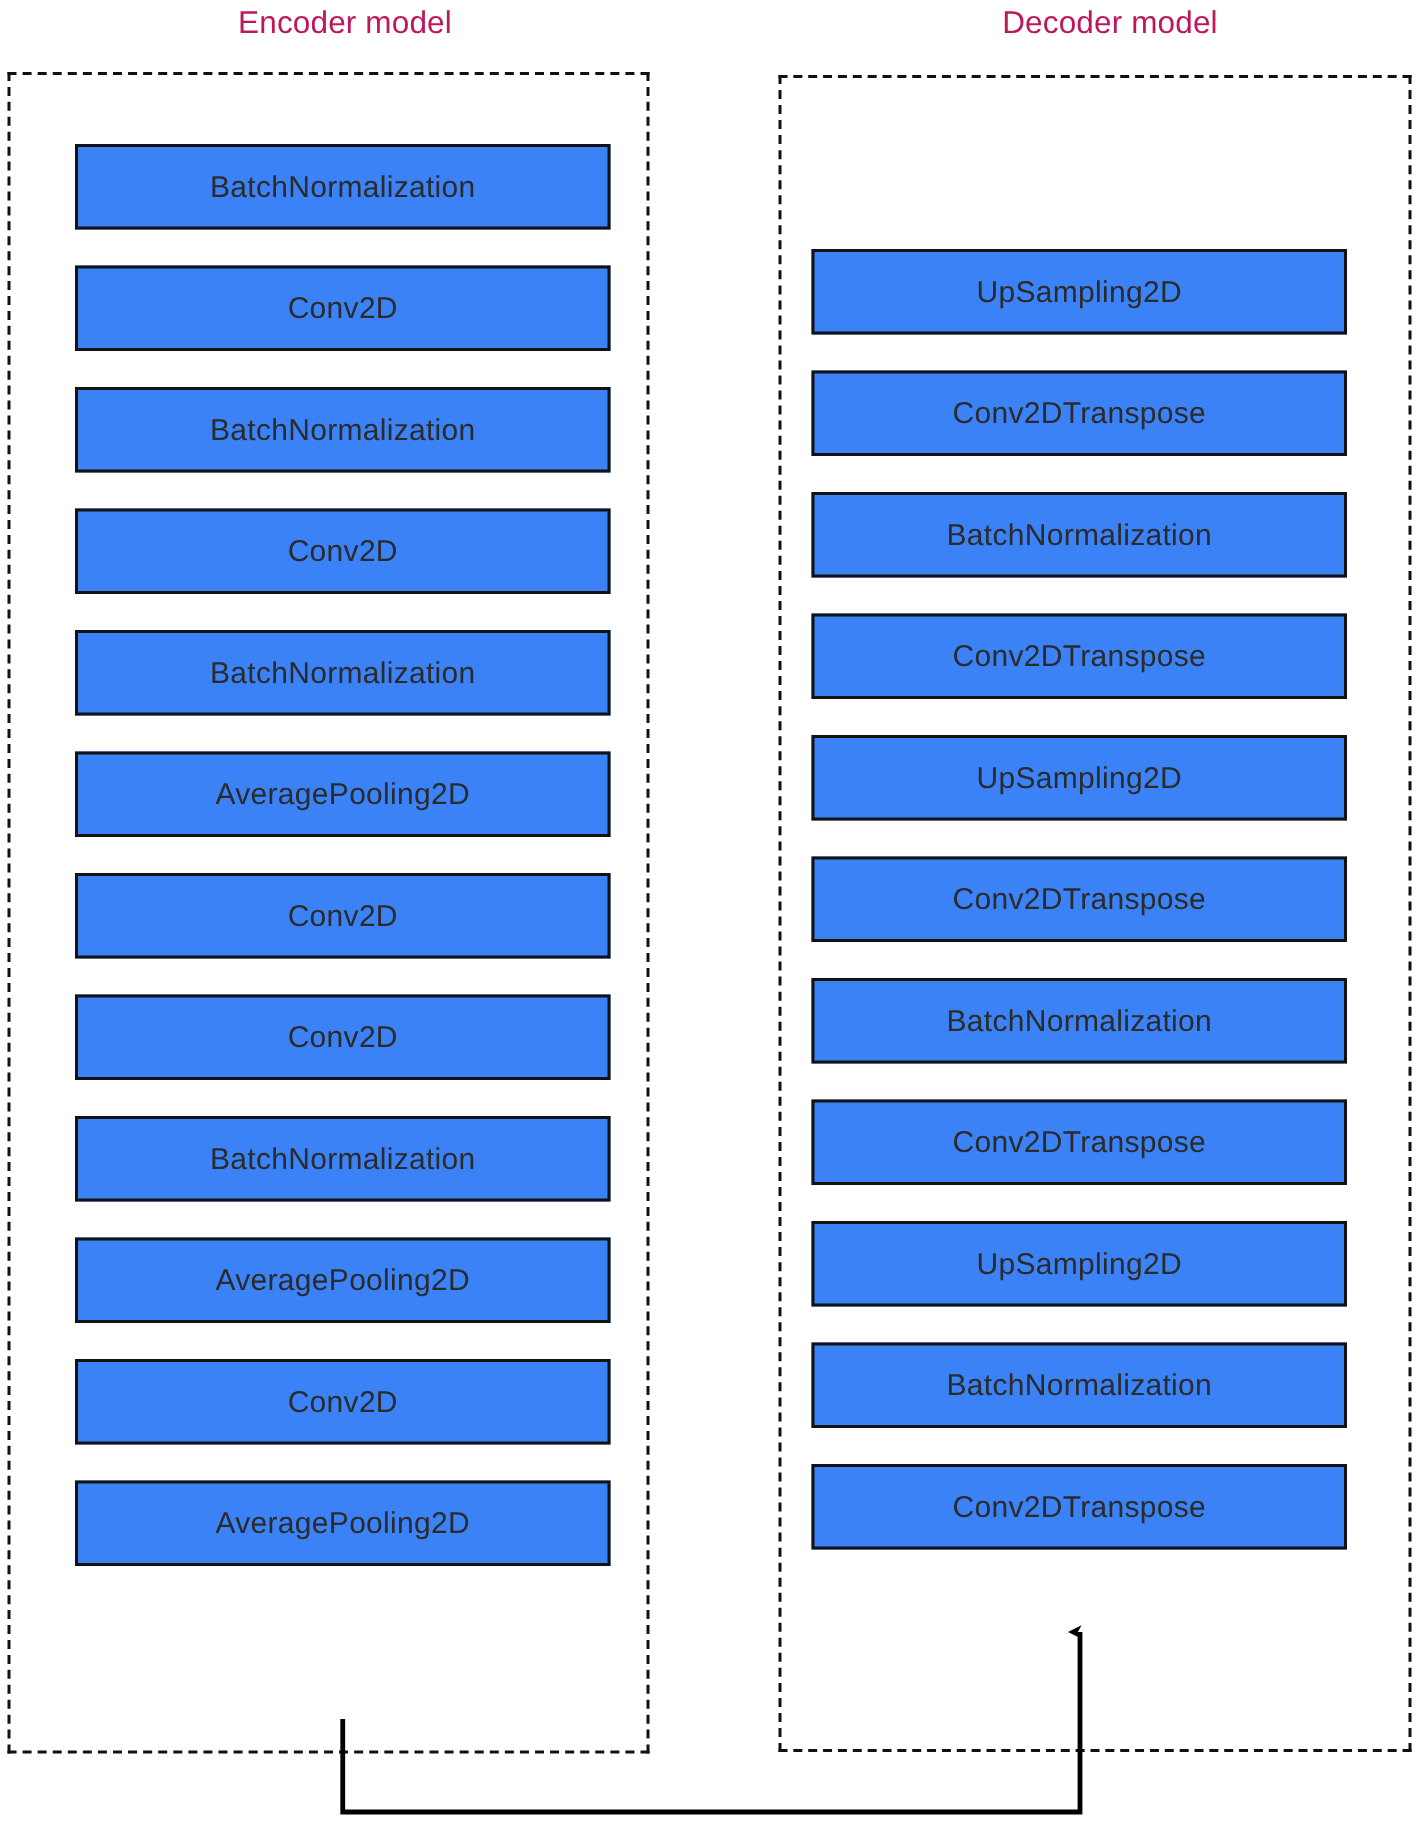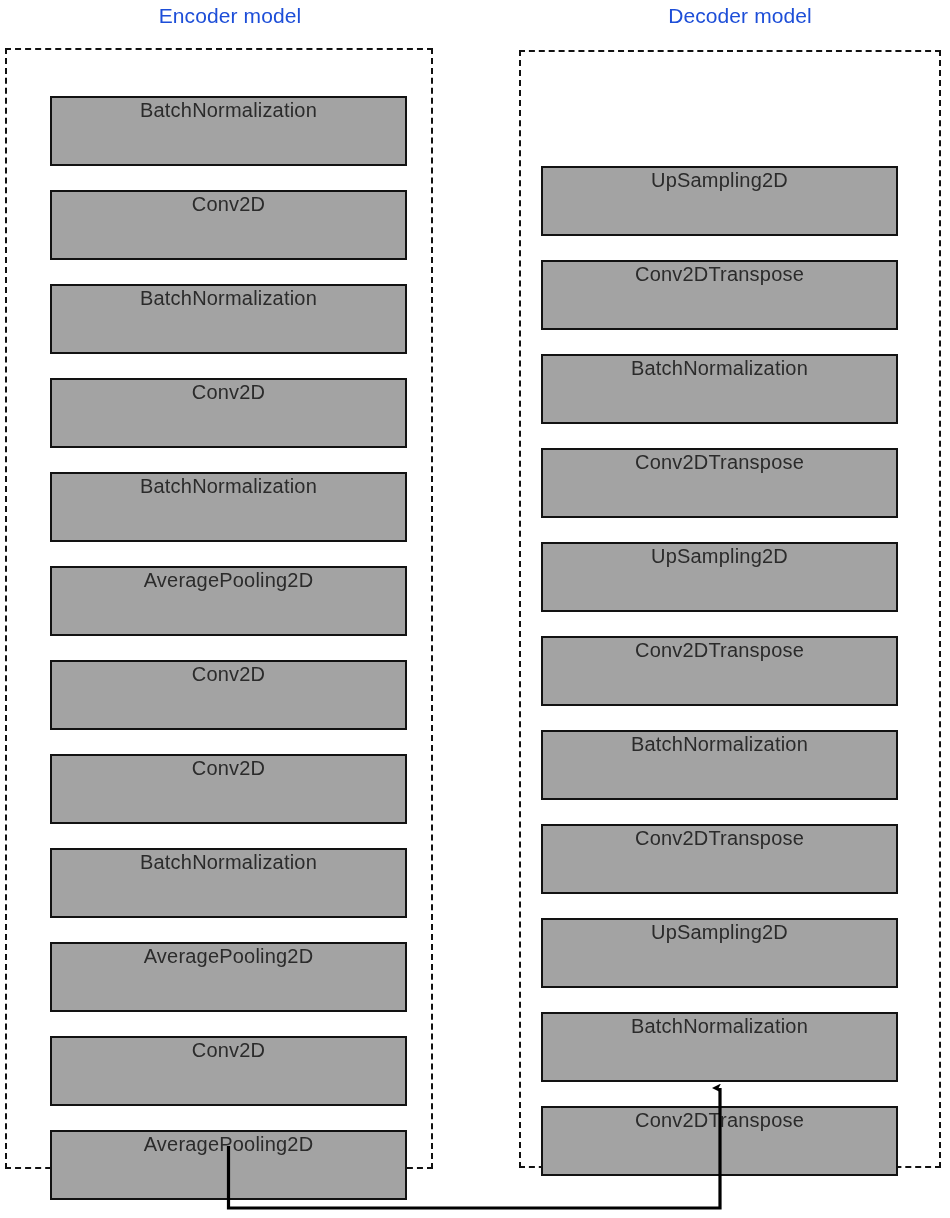--- a/index.html
+++ b/index.html
@@ -18,21 +18,21 @@
     height: 1218px;
     background: #ffffff;
     overflow: hidden;
   }
 
   
   .column-title {
     position: absolute;
     font-size: 21px;
     line-height: 26px;
-    color: #1d4ed8;
+    color: #be185d;
     text-align: center;
     white-space: nowrap;
     letter-spacing: 0.1px;
   }
   #encoder-title { left: 0;   top: 3px; width: 460px; }
   #decoder-title { left: 510px; top: 3px; width: 460px; }
 
   
   .group-container {
     position: absolute;
@@ -64,25 +64,25 @@
   }
   #decoder-stack {
     left: 541px;
     top: 118px;
     width: 357px;
     margin-top: 48px;
   }
   .layer-box {
     box-sizing: border-box;
     border: 2.5px solid #121212;
-    background: #a3a3a3;
-    height: 70px;
+    background: #3b82f6;
+    height: 57px;
     margin-bottom: 24px;
     display: flex;
-    align-items: flex-start;
+    align-items: center;
     justify-content: center;
   }
   #encoder-stack .layer-box:last-child,
   #decoder-stack .layer-box:last-child { margin-bottom: 0; }
 
   .layer-label {
     font-size: 20px;
     line-height: 24px;
     color: #2b2b2b;
     white-space: nowrap;

